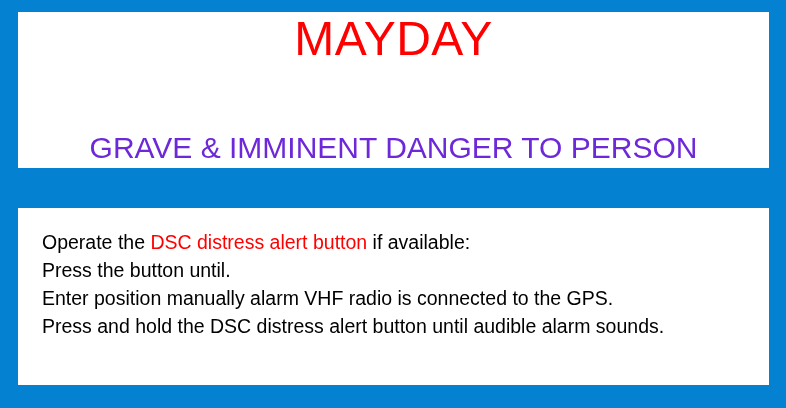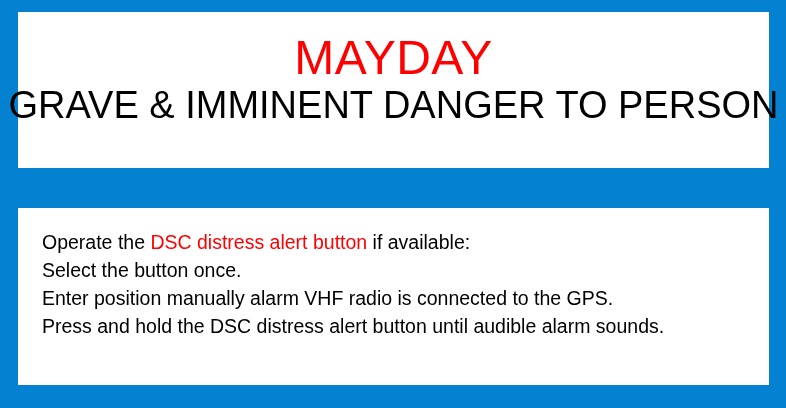--- a/index.html
+++ b/index.html
@@ -25,34 +25,34 @@
     position: absolute;
     left: 18px;
     top: 12px;
     width: 751px;
     height: 156px;
     background: #ffffff;
     box-sizing: border-box;
     display: flex;
     flex-direction: column;
     align-items: center;
-    justify-content: flex-start;
-    padding-top: 19px;
+    justify-content: space-between;
+    padding-top: 0;
   }
   .mayday {
     color: #ff0000;
     font-size: 48px;
     line-height: 54px;
     font-weight: 400;
     letter-spacing: 0.5px;
     white-space: nowrap;
   }
   .subtitle-line {
-    color: #000000;
-    font-size: 38px;
+    color: #6d28d9;
+    font-size: 30px;
     line-height: 40px;
     font-weight: 400;
     white-space: nowrap;
     text-align: center;
   }
   
   .body-panel {
     position: absolute;
     left: 18px;
     top: 208px;
@@ -80,18 +80,18 @@
 
   <div class="title-panel">
     <div class="mayday">MAYDAY</div>
     <div class="subtitle-line">GRAVE &amp; IMMINENT DANGER TO PERSON</div>
   </div>
 
   <div class="body-panel">
     <div class="body-line">
       <span>Operate the </span><span class="hl-red">DSC distress alert button</span><span> if available:</span>
     </div>
-    <div class="body-line">Select the button once.</div>
+    <div class="body-line">Press the button until.</div>
     <div class="body-line">Enter position manually alarm VHF radio is connected to the GPS.</div>
     <div class="body-line">Press and hold the DSC distress alert button until audible alarm sounds.</div>
   </div>
 
 </div>
 
 </body></html>

